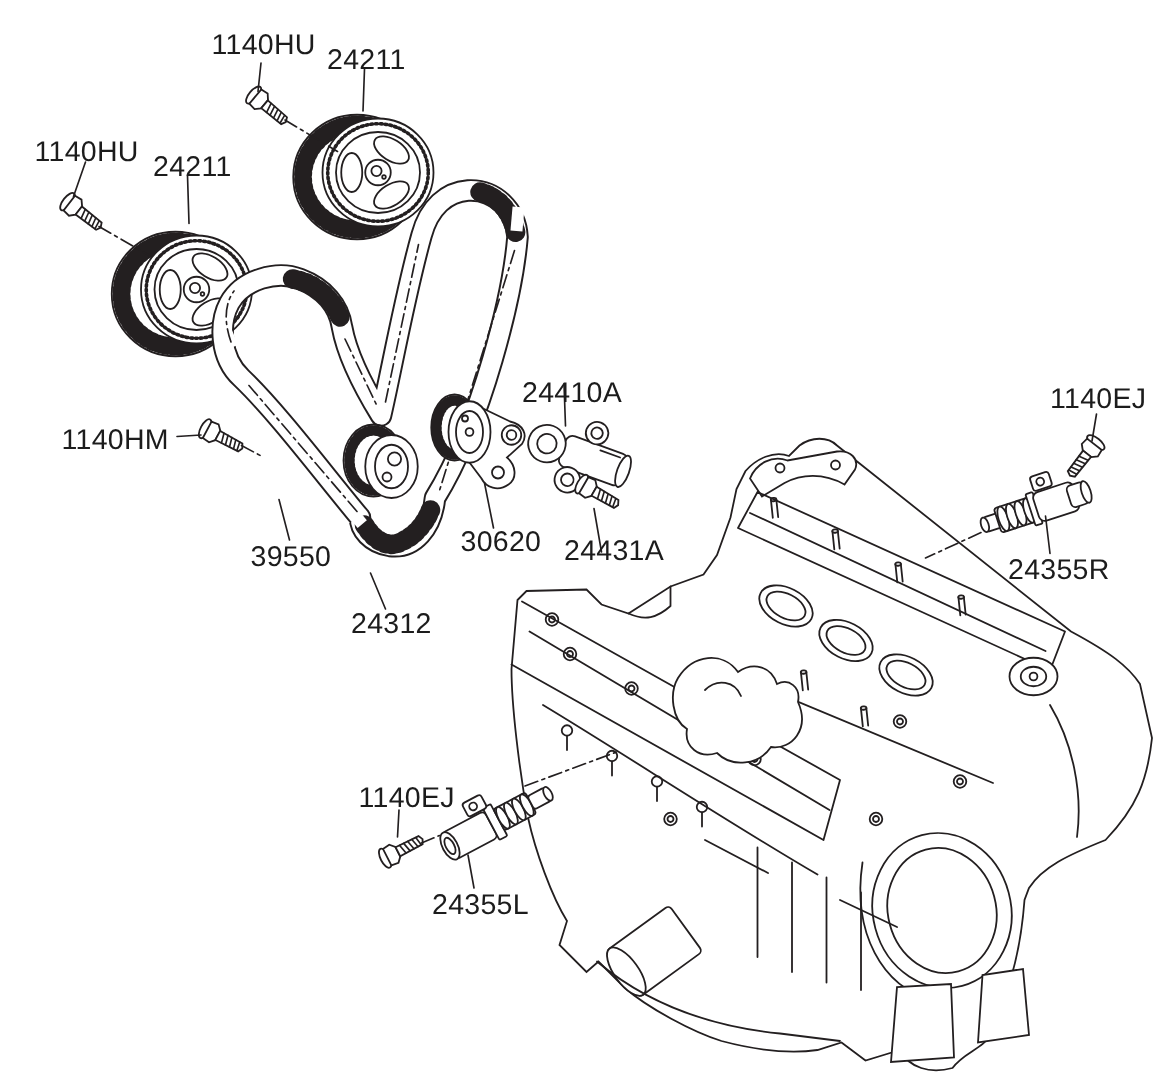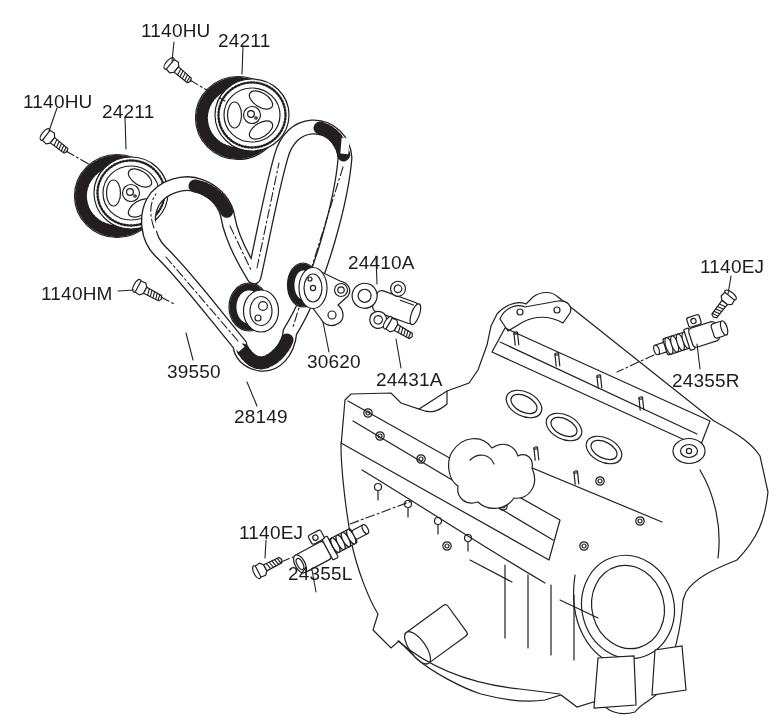--- a/index.html
+++ b/index.html
@@ -260,19 +260,19 @@
 
 <div class="label" style="left:141px;top:21px">1140HU</div>
 <div class="label" style="left:218px;top:31px">24211</div>
 <div class="label" style="left:23px;top:92px">1140HU</div>
 <div class="label" style="left:102px;top:102px">24211</div>
 <div class="label" style="left:348px;top:253px">24410A</div>
 <div class="label" style="left:41px;top:284px">1140HM</div>
 <div class="label" style="left:700px;top:257px">1140EJ</div>
 <div class="label" style="left:167px;top:362px">39550</div>
 <div class="label" style="left:307px;top:352px">30620</div>
-<div class="label" style="left:376px;top:370px">24431A</div>
+<div class="label" style="left:376px;top:358px">24431A</div>
 <div class="label" style="left:672px;top:371px">24355R</div>
-<div class="label" style="left:234px;top:407px">28149</div>
+<div class="label" style="left:234px;top:407px">24312</div>
 <div class="label" style="left:239px;top:523px">1140EJ</div>
-<div class="label" style="left:288px;top:564px">24355L</div>
+<div class="label" style="left:288px;top:594px">24355L</div>
 
 </div>
 
 </body></html>

